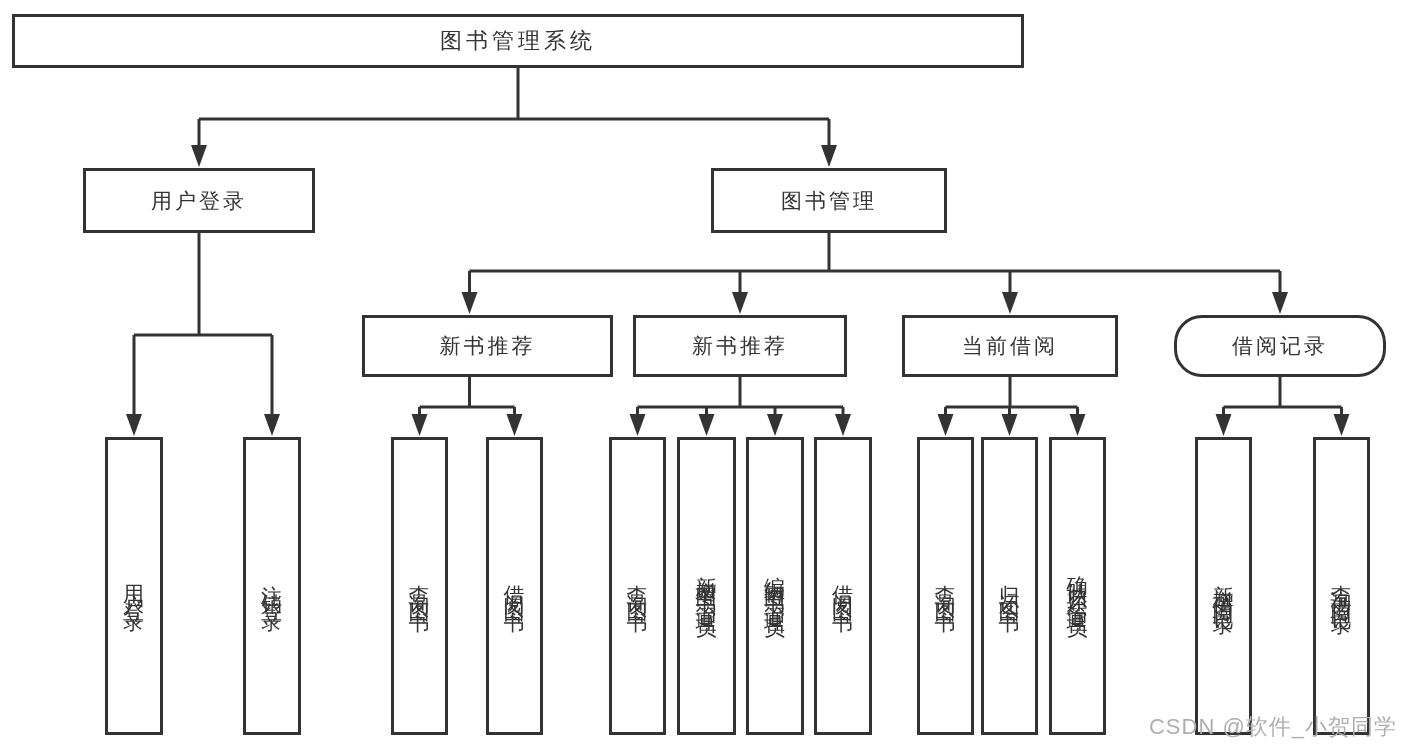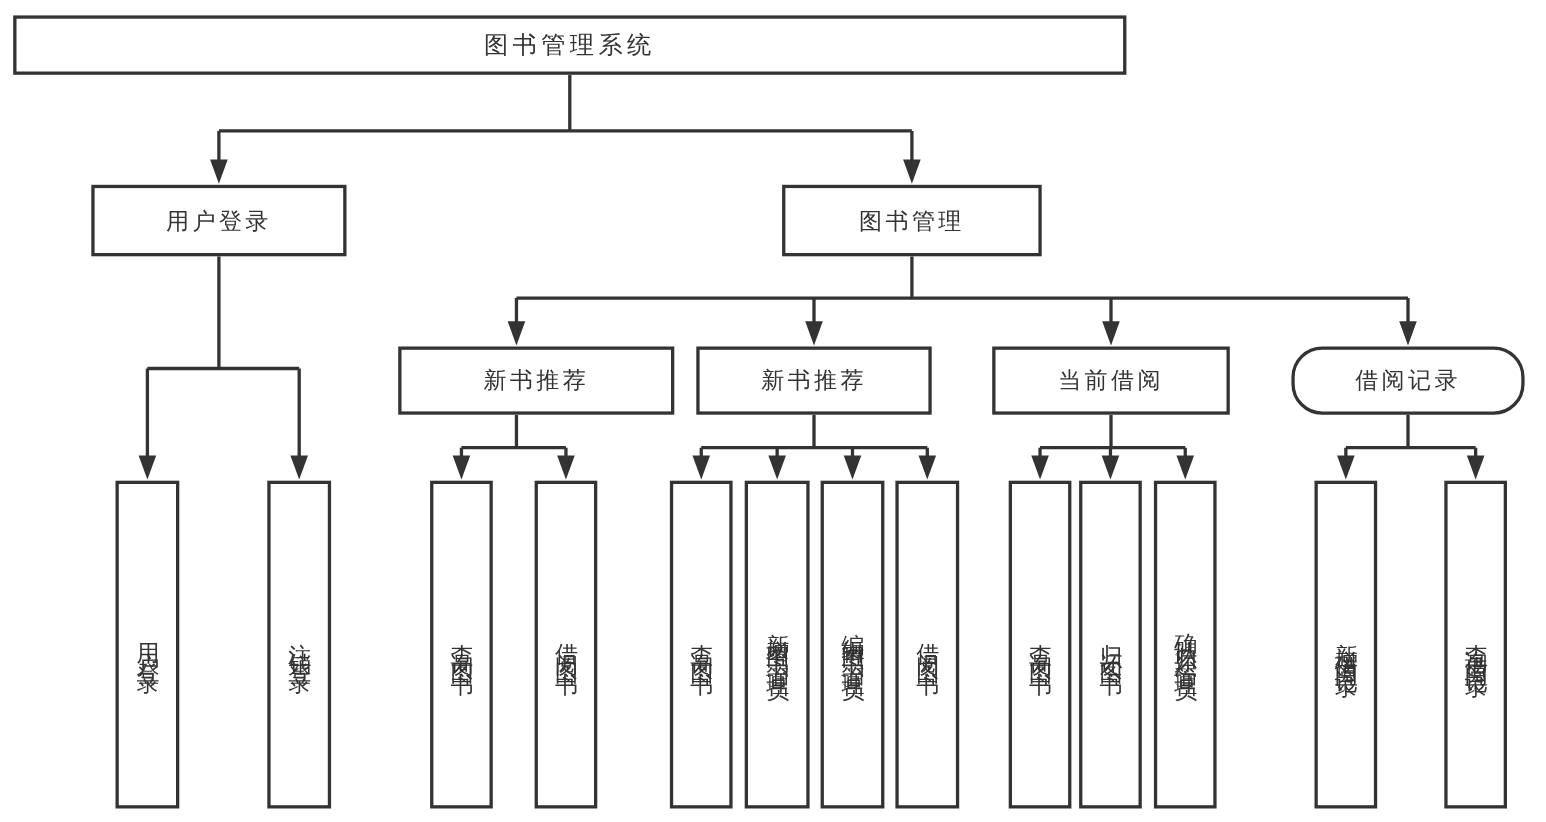--- a/index.html
+++ b/index.html
@@ -127,14 +127,15 @@
   <div class="box vbox long" style="left:746px; top:437px; width:58px; height:298px;">编辑图书（管理员）</div>
   <div class="box vbox" style="left:814px; top:437px; width:58px; height:298px;">借阅图书</div>
 
   <div class="box vbox" style="left:917px; top:437px; width:57px; height:298px;">查询图书</div>
   <div class="box vbox" style="left:981px; top:437px; width:57px; height:298px;">归还图书</div>
   <div class="box vbox long" style="left:1049px; top:437px; width:57px; height:298px;">确认归还（管理员）</div>
 
   <div class="box vbox long" style="left:1195px; top:437px; width:57px; height:298px;">新增借阅记录</div>
   <div class="box vbox long" style="left:1313px; top:437px; width:57px; height:298px;">查询借阅记录</div>
 
+  <div class="watermark">CSDN @软件_小贺同学</div>
 
 </div>
 
 </body></html>

